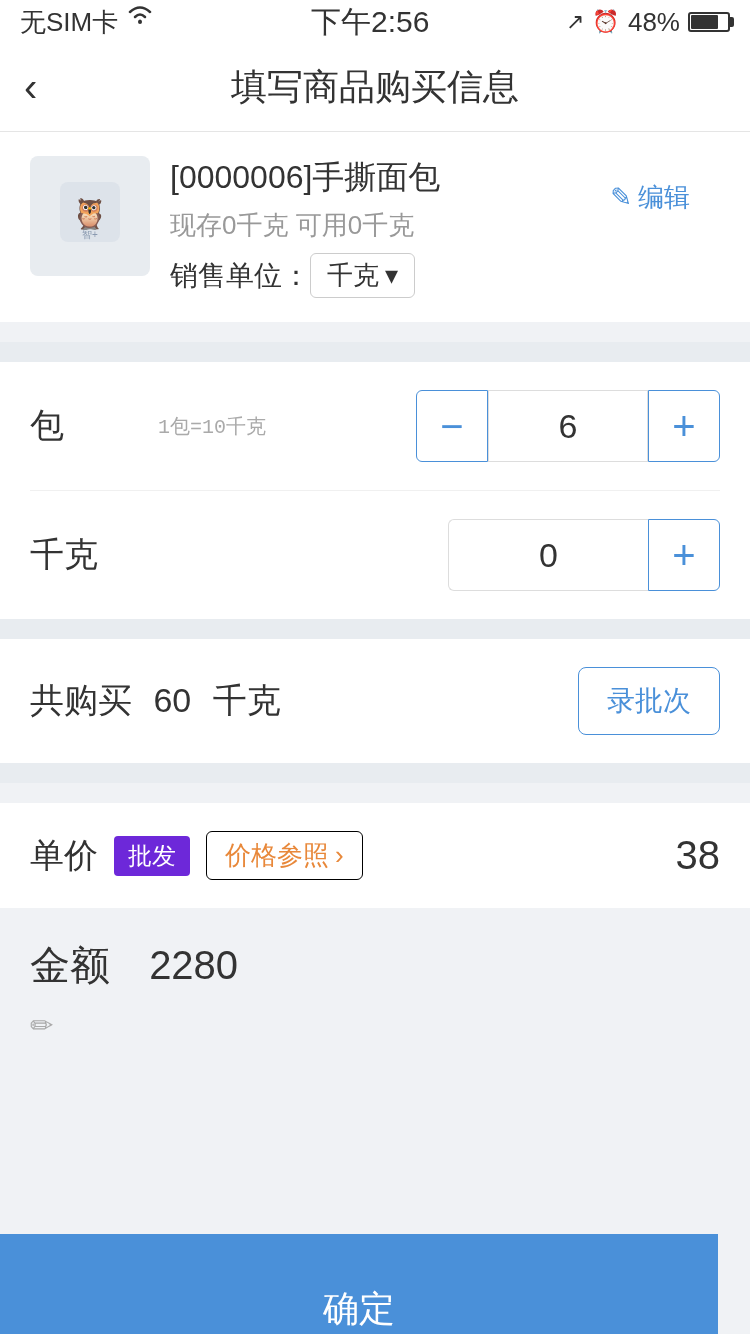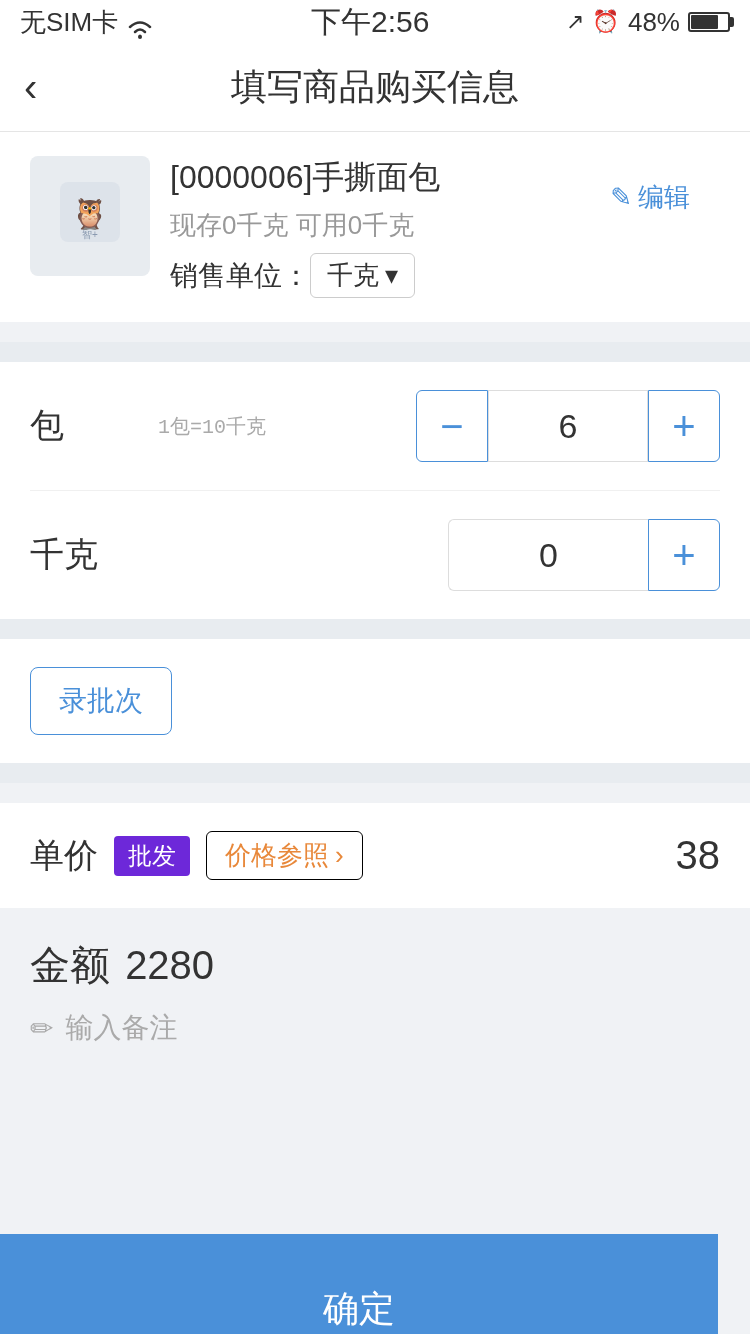--- a/index.html
+++ b/index.html
@@ -20,21 +20,21 @@
       background: #fff;
       display: flex;
       align-items: center;
       justify-content: space-between;
       padding: 0 20px;
       font-size: 26px;
       color: #333;
     }
     .status-left {
       display: flex;
-      align-items: flex-end;
+      align-items: flex-start;
       gap: 8px;
     }
     .status-center {
       font-size: 30px;
       font-weight: 500;
       margin-left: 20px;
     }
     .status-right {
       display: flex;
       align-items: center;
@@ -409,43 +409,47 @@
     <span class="input-label">千克</span>
     <div class="quantity-control" style="margin-left:auto;">
       <input class="qty-input qty-input-no-minus" value="0" type="text" style="border-radius: 6px 0px 0px 6px; border-top: 1px solid rgb(221, 221, 221); border-bottom: 1px solid rgb(221, 221, 221); border-left: 1px solid rgb(221, 221, 221); border-image: initial; border-right: none; width: 200px;">
       <button class="qty-btn" style="border-radius:0 6px 6px 0;">+</button>
     </div>
   </div>
 </div>
 
 <div class="section-divider"></div>
 <div class="total-section">
+  <span class="total-text">
+    <span>共购买</span>
+    <span style="margin: 0 12px; font-weight:500;">60</span>
+    <span>千克</span>
+  </span>
   <button class="batch-btn">录批次</button>
 </div>
 
 <div class="section-divider"></div>
 
 <div class="price-section">
   <span class="price-label">单价</span>
   <span class="price-tag">批发</span>
   <button class="price-ref-btn">
     <span>价格参照</span>
     <span>›</span>
   </button>
   <span class="price-value">38</span>
 </div>
 
 <div class="amount-section">
   <div class="amount-row">
     <span>金额</span>
-    <span style="margin-left:4px;">2280</span>
+    <span style="margin-left:28px;">2280</span>
   </div>
   <div class="note-row">
     <span class="pencil-icon">✏</span>
-    <span>输入备注</span>
   </div>
 </div>
 
 <div class="content-area" style="height: 380px;"></div>
 
 <div class="confirm-bar">
   <span class="confirm-text">确定</span>
 </div>
 
 </body></html>

